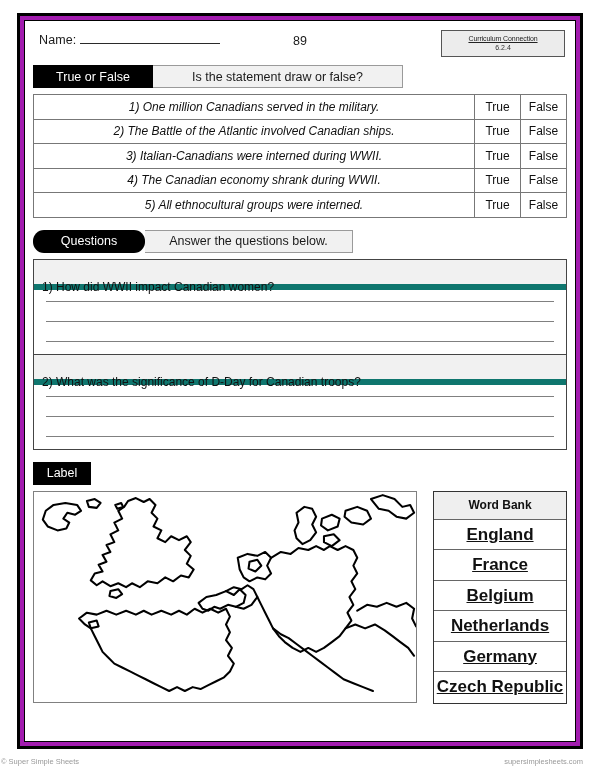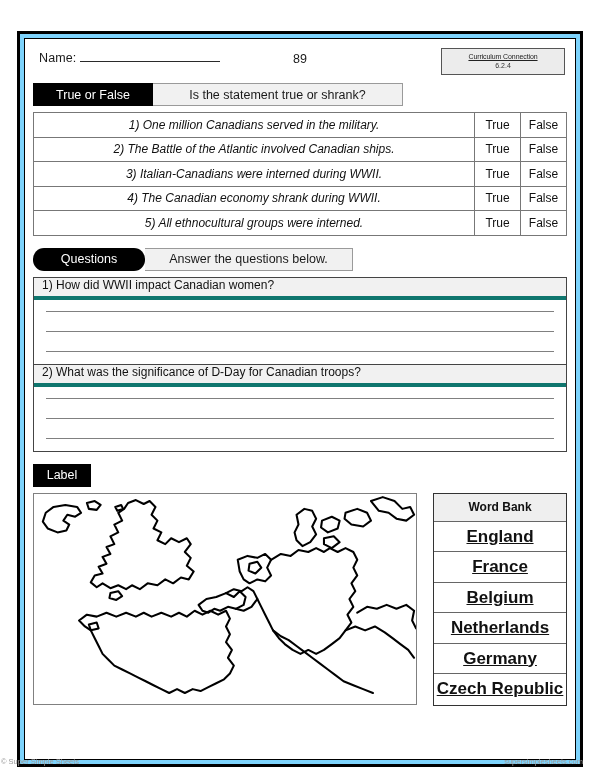--- a/index.html
+++ b/index.html
@@ -20,22 +20,21 @@
     overflow: hidden;
   }
 
   .outer-frame {
     position: absolute;
     left: 17px;
     top: 13px;
     width: 566px;
     height: 736px;
     border: 3px solid #000000;
-    background: #7dd3fc;
-    margin-top: 18px;
+    background: #a21caf;
   }
 
   .inner-frame {
     position: absolute;
     left: 4px;
     top: 4px;
     right: 4px;
     bottom: 4px;
     border: 1.5px solid #000000;
     background: #ffffff;
@@ -172,24 +171,24 @@
 
   
   .q-block {
     margin-top: 6px;
     border: 1.5px solid #444;
     width: 100%;
     background: #ffffff;
   }
   .q-prompt {
     background: #f1f1f1;
-    border-bottom: 4px solid #0f766e;
+    border-bottom: 6px solid #0f766e;
     font-size: 12px;
     color: #111;
-    padding: 0 8px 4px 8px;
+    padding: 20px 8px 4px 8px;
     height: 22px;
     line-height: 14px;
   }
   .q-answer-area {
     padding: 11px 12px 6px 12px;
     border-bottom: 1.5px solid #444;
   }
   .q-answer-area.last { border-bottom: none; }
   .ans-line {
     height: 0;
@@ -271,21 +270,21 @@
           </div>
           <div class="page-number">89</div>
           <div class="curriculum-box">
             <span class="curriculum-title">Curriculum Connection</span>
             <span class="curriculum-code">6.2.4</span>
           </div>
         </div>
 
         <div class="banner">
           <div class="banner-tag">True or False</div>
-          <div class="banner-prompt tf">Is the statement true or shrank?</div>
+          <div class="banner-prompt tf">Is the statement draw or false?</div>
         </div>
 
         <table class="tf-table">
           <tbody>
             <tr>
               <td class="tf-statement">1) One million Canadians served in the military.</td>
               <td class="tf-opt">True</td>
               <td class="tf-opt">False</td>
             </tr>
             <tr>

